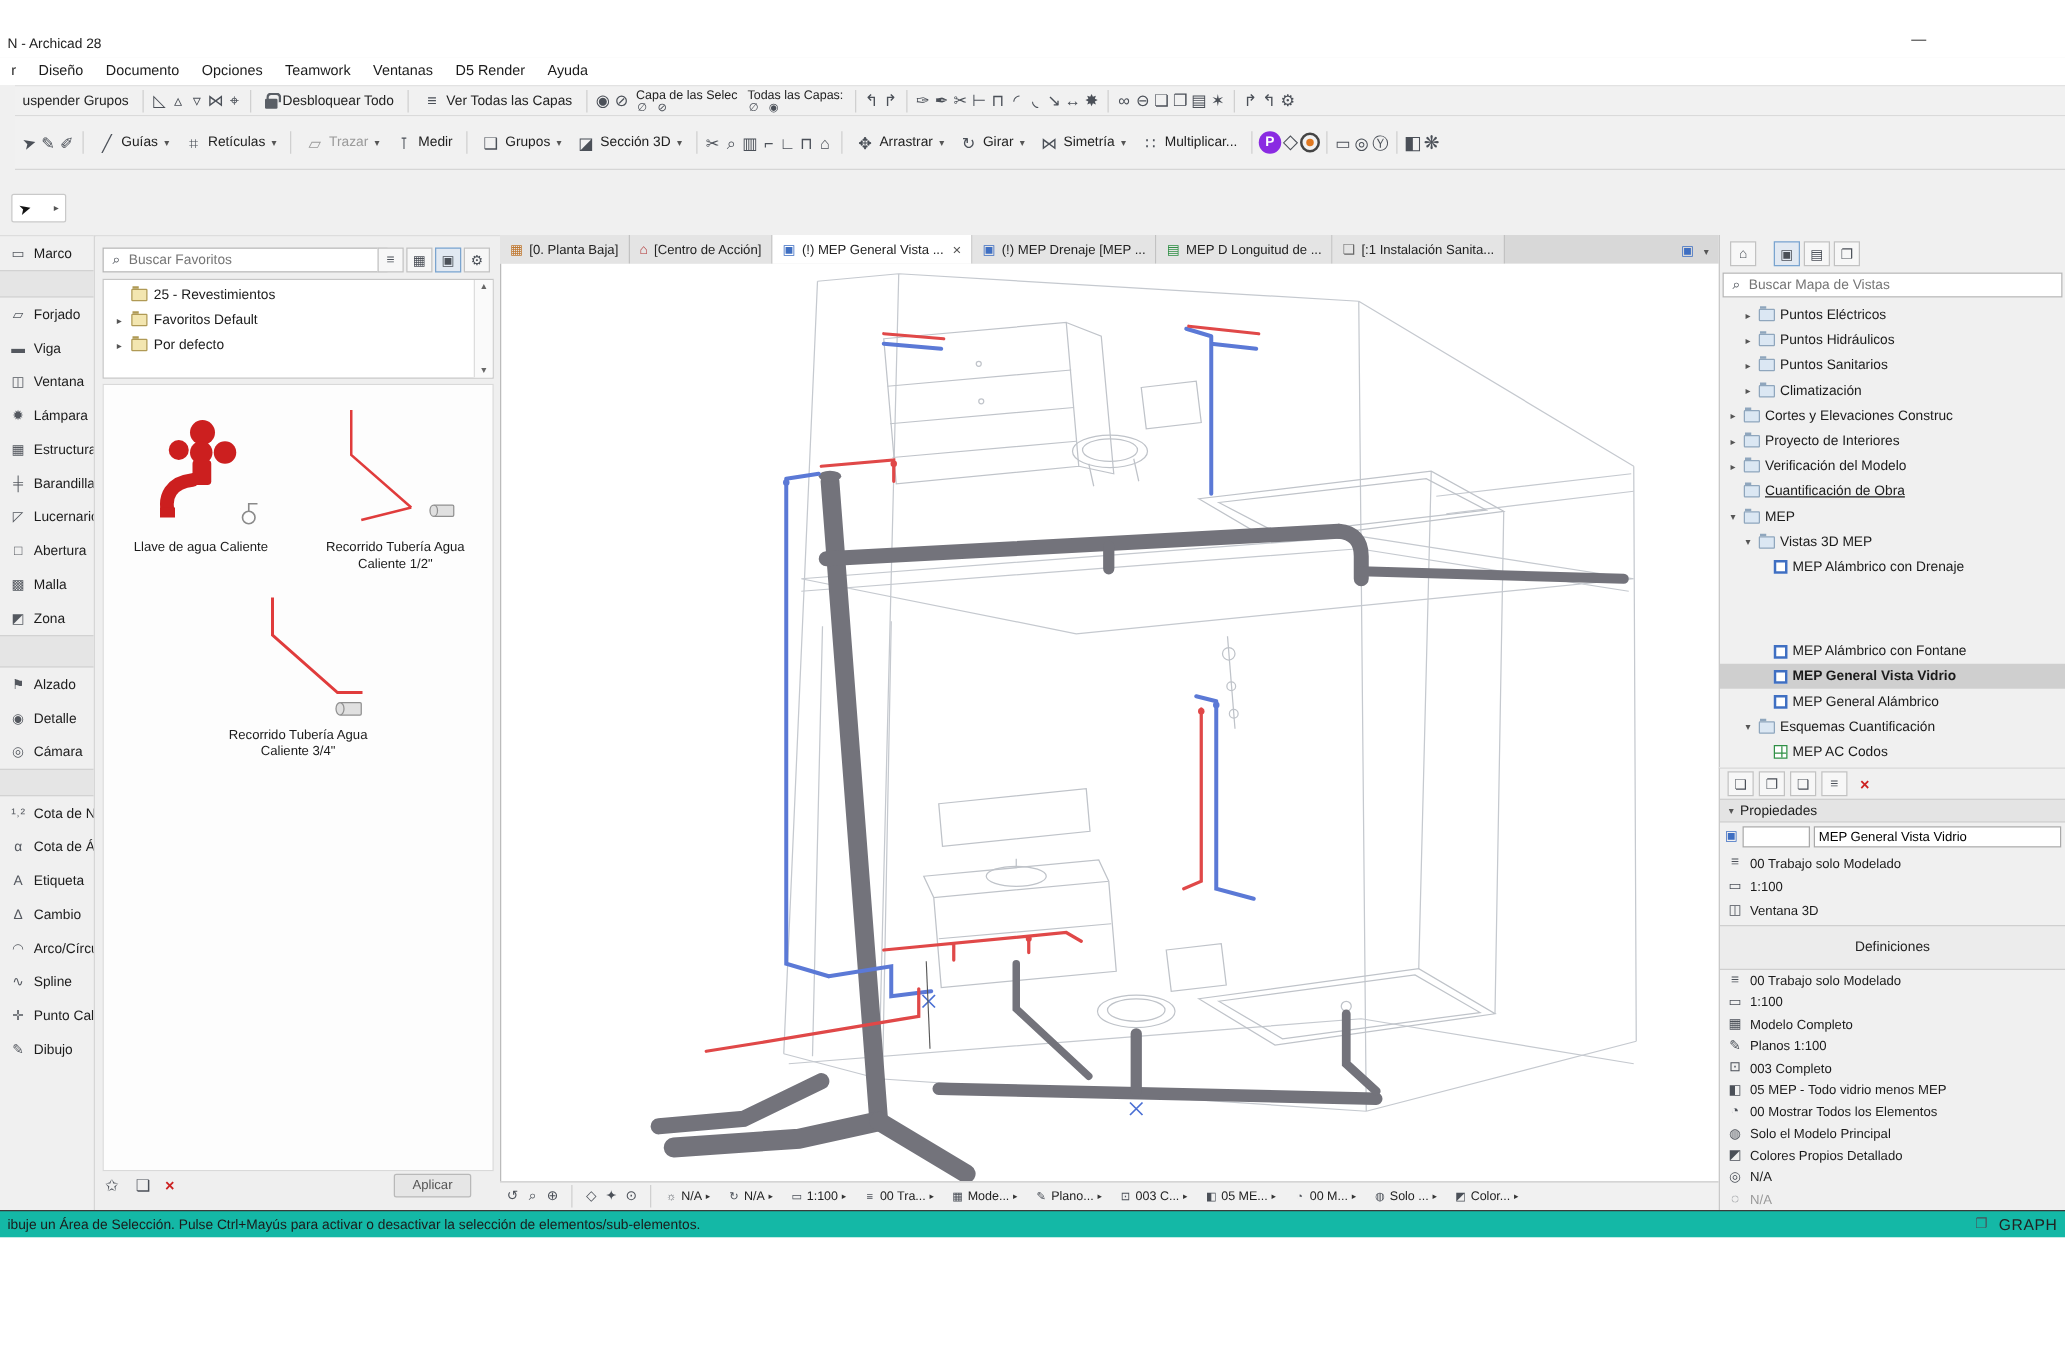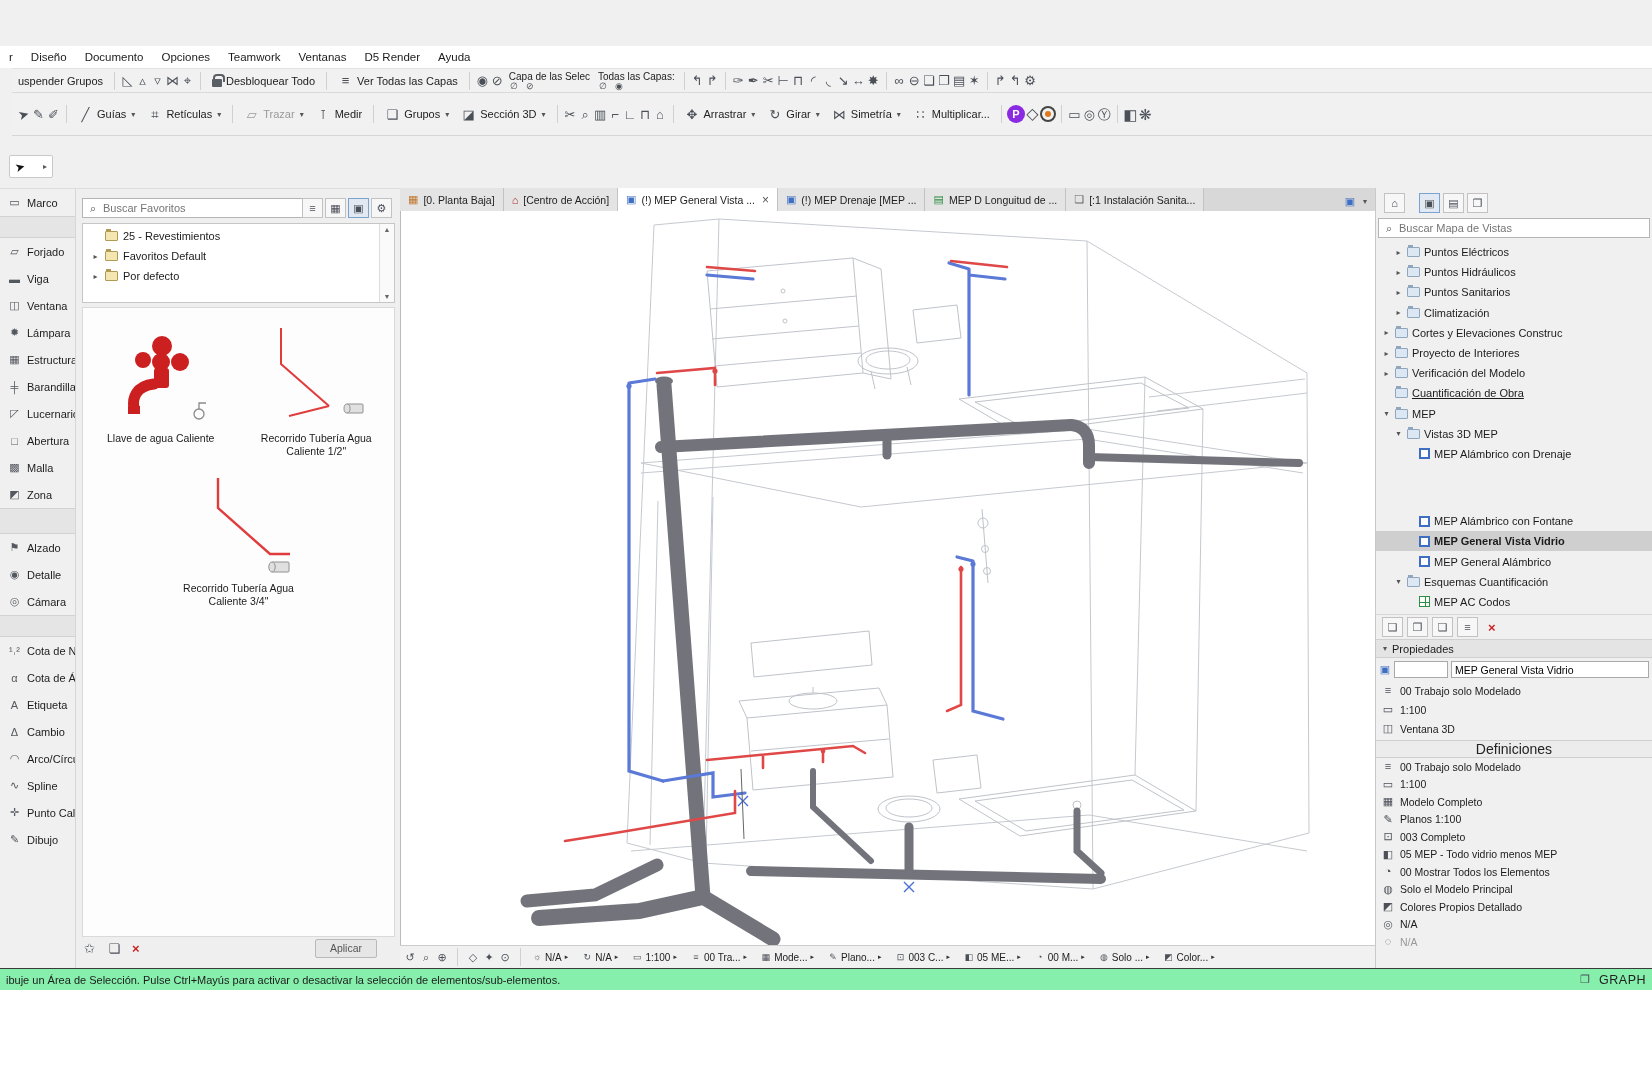--- a/index.html
+++ b/index.html
@@ -86,37 +86,41 @@
 .nav-row.selected{background:#cfcfcf;font-weight:bold}
 
 #properties{left:1375px;top:614px;width:277px;height:354px;background:#f0f0f0;border-left:1px solid #c9c9c9;border-top:1px solid #d7d7d7}
 #prop-iconrow{display:flex;align-items:center;gap:4px;padding:4px 6px;height:24px}
 #prop-header{height:19px;background:#e4e4e4;border-top:1px solid #d0d0d0;border-bottom:1px solid #d0d0d0;display:flex;align-items:center;gap:5px;padding-left:6px;font-size:11px}
 #prop-name-row{display:flex;align-items:center;gap:3px;height:23px;padding:0 3px}
 #prop-name-row input{height:17px;border:1px solid #a9a9a9;background:#fff;font:inherit;font-size:10.5px;padding:0 3px;outline:none}
 #prop-id{width:54px}
 #prop-name{flex:1}
 .prop-row{display:flex;align-items:center;gap:5px;height:19px;padding-left:5px;font-size:10.5px;white-space:nowrap;overflow:hidden}
-#definiciones{height:18px;margin-top:2px;background:#ececec;border-top:1px solid #cfcfcf;border-bottom:1px solid #cfcfcf;display:flex;align-items:center;justify-content:center;font-size:14px;color:#222}
+#definiciones{height:36px;margin-top:2px;background:#ececec;border-top:1px solid #cfcfcf;border-bottom:1px solid #cfcfcf;display:flex;align-items:center;justify-content:center;font-size:11px;color:#222}
 .def-row{display:flex;align-items:center;gap:5px;height:17.5px;padding-left:5px;font-size:10.5px;white-space:nowrap;overflow:hidden}
 .def-row.muted{color:#999}
 .def-row .ic,.prop-row .ic{font-size:11px;min-width:14px;color:#4b5058}
 
-#statusbar{left:0;top:968px;width:1652px;height:22px;background:#86efac;border-top:1px solid #3a3a3a;display:flex;align-items:center;padding:0 6px}
+#statusbar{left:0;top:968px;width:1652px;height:22px;background:#14b8a6;border-top:1px solid #3a3a3a;display:flex;align-items:center;padding:0 6px}
 #status-msg{font-size:11px;color:#1b1b1b}
 #status-right{margin-left:auto;display:flex;align-items:center;gap:8px}
 #brand{font-size:12.5px;color:#222;letter-spacing:.5px}
 #below{left:0;top:990px;width:1652px;height:90px;background:#fff}
 .redx{color:#cc2222;font-size:13px;font-weight:bold}
 </style>
 </head>
 <body>
 
 <div id="app">
 
+  <div class="abs" id="titlebar">
+    <span id="title-text">N - Archicad 28</span>
+    <span id="win-min">—</span>
+  </div>
 
   <div class="abs" id="menubar">
     <span style="display:flex">
         <span class="menu-item">r</span>
         <span class="menu-item">Diseño</span>
         <span class="menu-item">Documento</span>
         <span class="menu-item">Opciones</span>
         <span class="menu-item">Teamwork</span>
         <span class="menu-item">Ventanas</span>
         <span class="menu-item">D5 Render</span>

